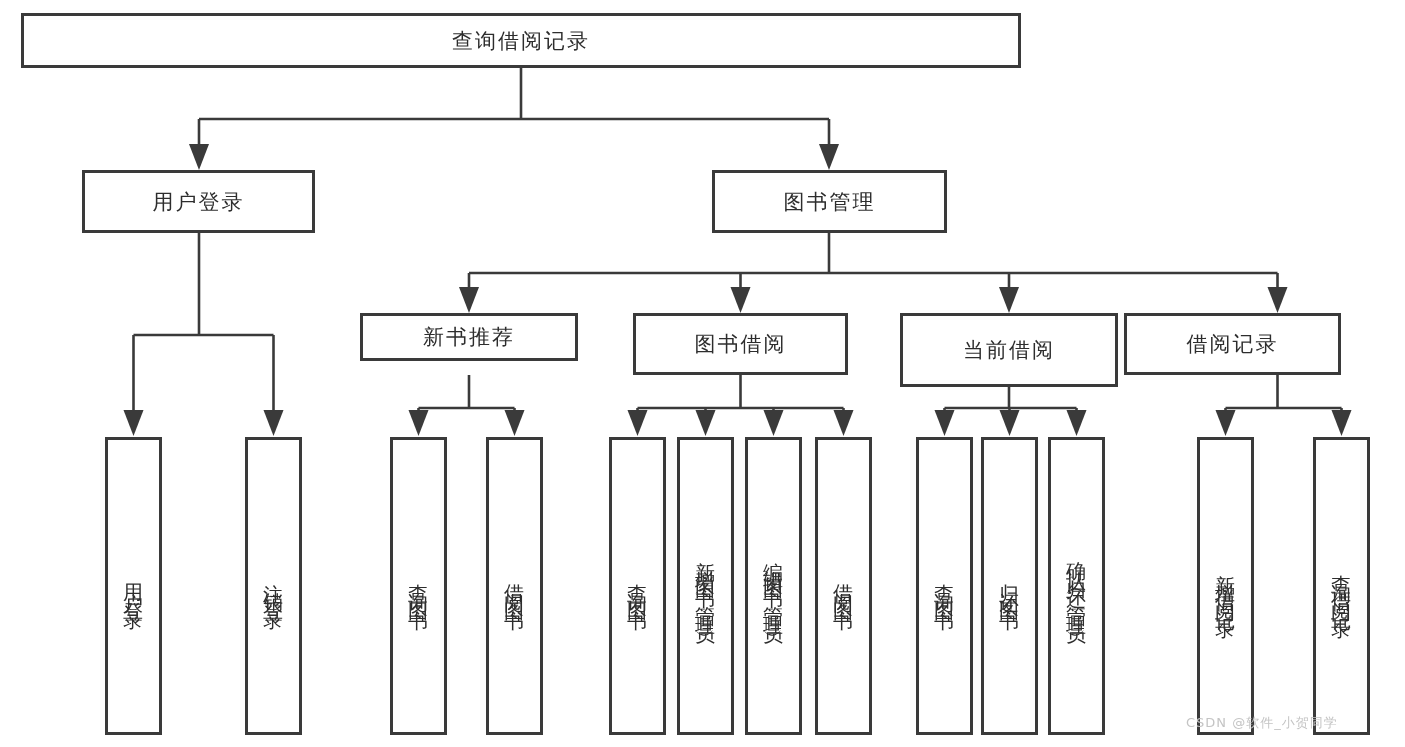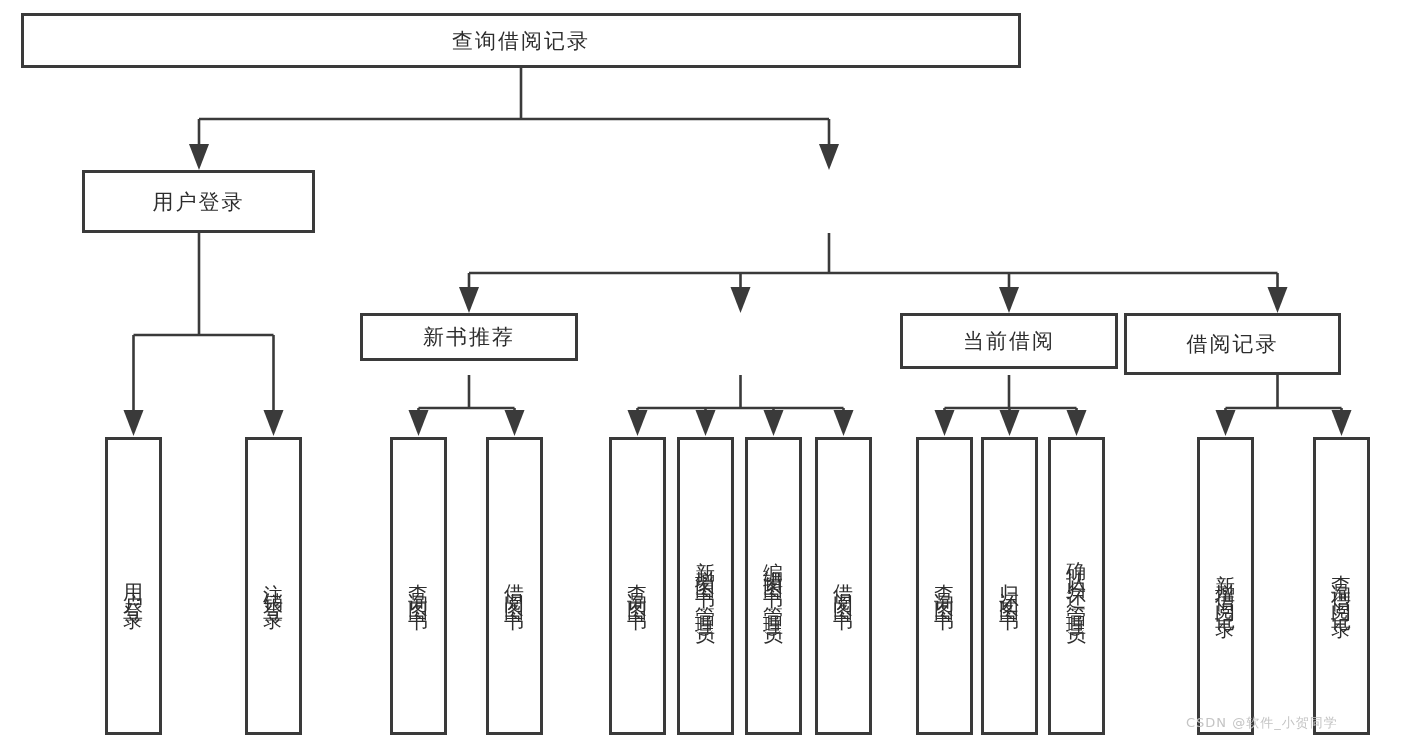--- a/index.html
+++ b/index.html
@@ -45,21 +45,21 @@
     letter-spacing: 9px;
     line-height: 1;
     white-space: nowrap;
   }
   
   .n-root  { left: 21px;   top: 13px;  width: 1000px; height: 55px; }
   .n-l2-0  { left: 82px;   top: 170px; width: 233px;  height: 63px; }
   .n-l2-1  { left: 712px;  top: 170px; width: 235px;  height: 63px; }
   .n-l3-0  { left: 360px;  top: 313px; width: 218px;  height: 48px; }
   .n-l3-1  { left: 633px;  top: 313px; width: 215px;  height: 62px; }
-  .n-l3-2  { left: 900px;  top: 313px; width: 218px;  height: 56px; }
+  .n-l3-2  { left: 900px;  top: 313px; width: 218px;  height: 74px; }
   .n-l3-3  { left: 1124px; top: 313px; width: 217px;  height: 62px; text-align: right; }
   .leaf    { top: 437px; width: 57px; height: 298px; }
   .lf-0  { left: 105px; }
   .lf-1  { left: 245px; }
   .lf-2  { left: 390px; }
   .lf-3  { left: 486px; }
   .lf-4  { left: 609px; }
   .lf-5  { left: 677px; }
   .lf-6  { left: 745px; }
   .lf-7  { left: 815px; }
@@ -151,24 +151,30 @@
     <use href="#arrow" transform="translate(1341.5,436)"></use>
   </svg>
 
   <div class="box hbox n-root">
     <span>查询借阅记录</span>
   </div>
 
   <div class="box hbox n-l2-0">
     <span>用户登录</span>
   </div>
+  <div class="box hbox n-l2-1">
+    <span>图书管理</span>
+  </div>
 
   <div class="box hbox n-l3-0">
     <span>新书推荐</span>
   </div>
+  <div class="box hbox n-l3-1">
+    <span>图书借阅</span>
+  </div>
   <div class="box hbox n-l3-2">
     <span>当前借阅</span>
   </div>
   <div class="box hbox n-l3-3">
     <span>借阅记录</span>
   </div>
 
   <div class="box vbox leaf lf-0">
     <span class="vtext">用户登录</span>
   </div>

